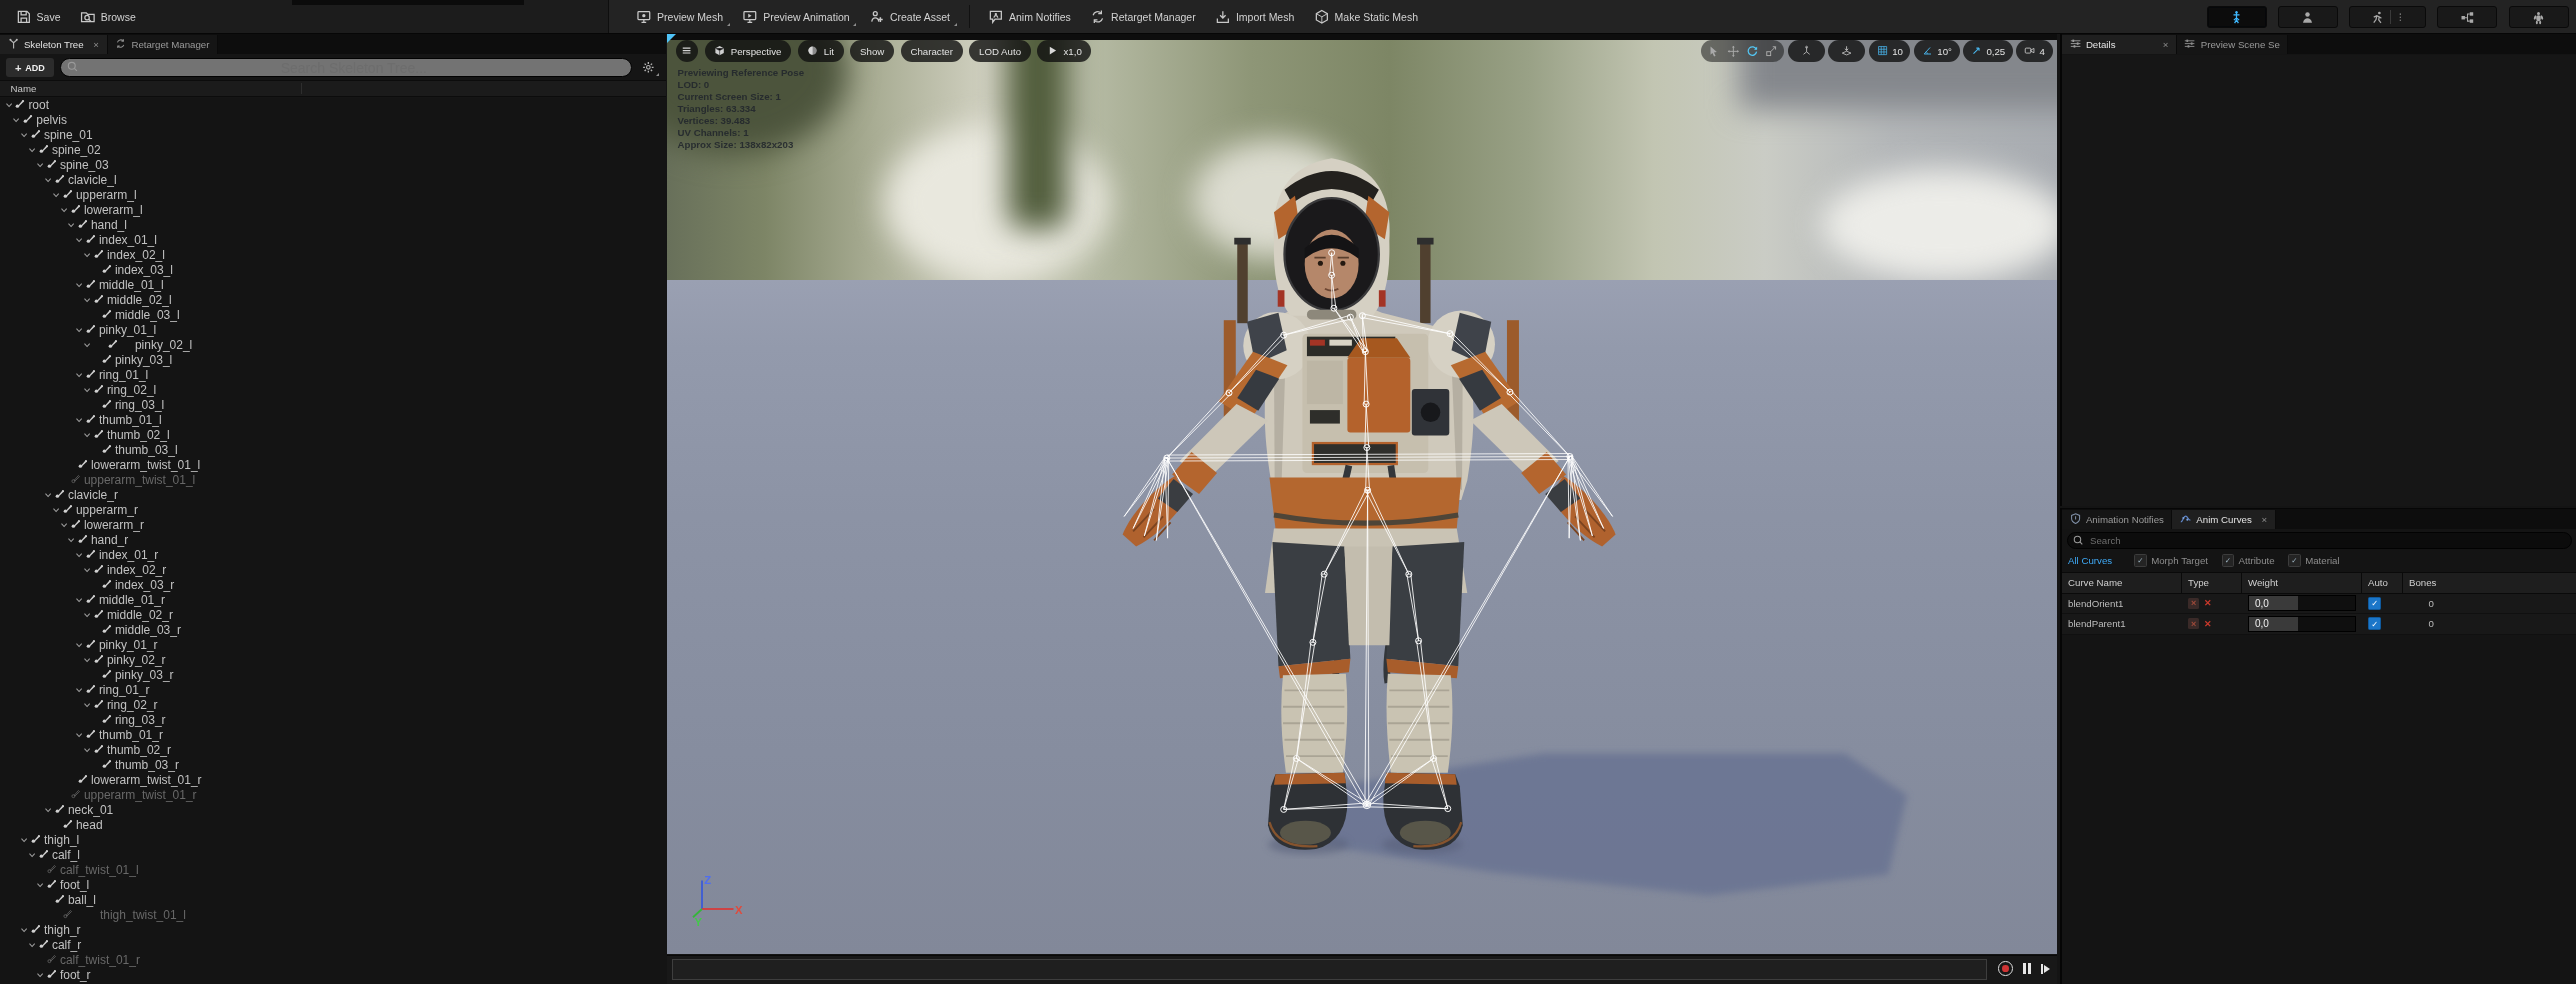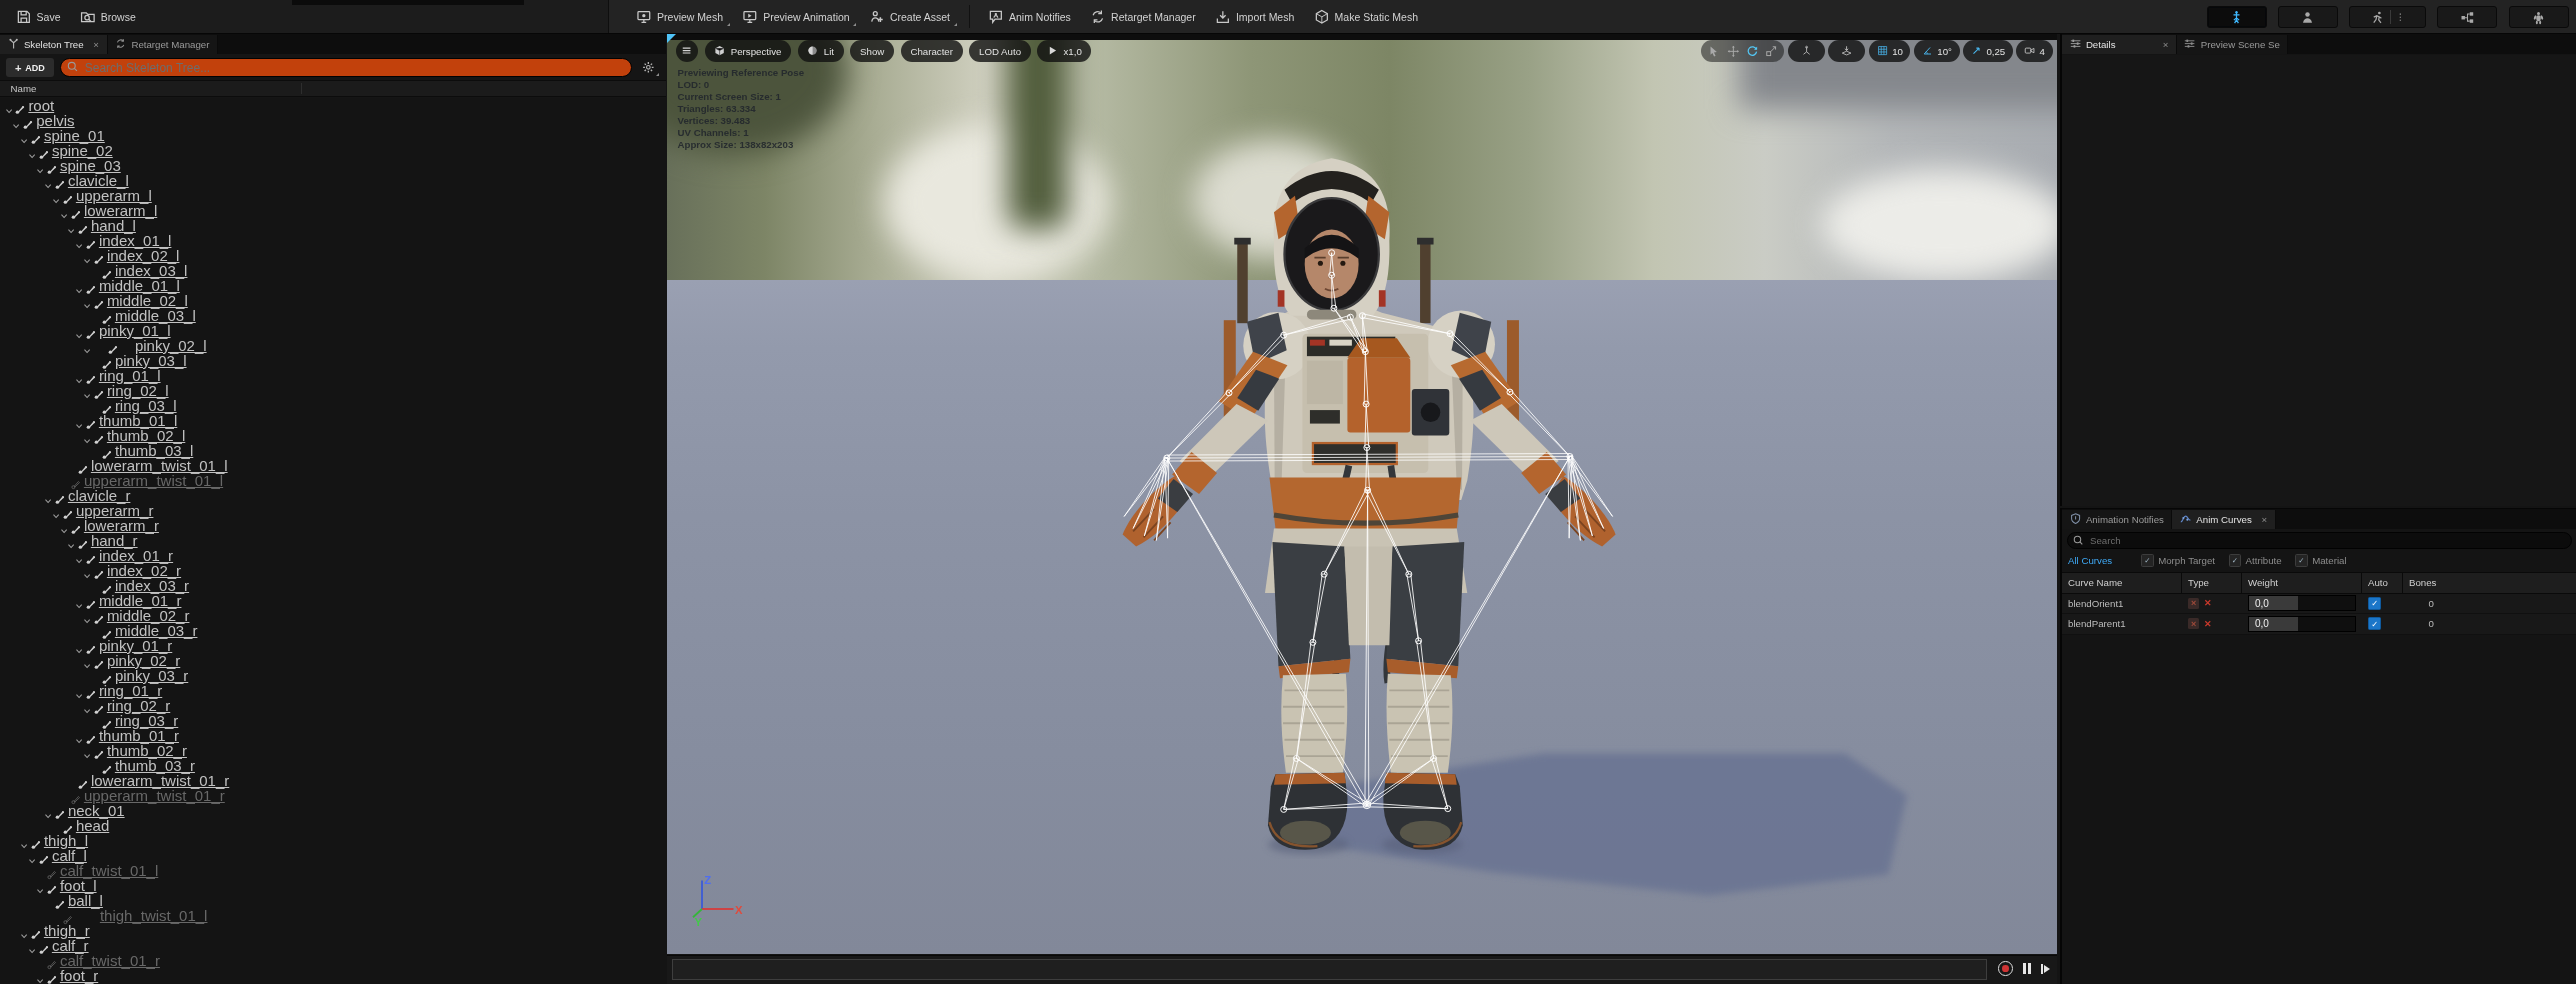--- a/index.html
+++ b/index.html
@@ -26,30 +26,30 @@
   .tabstrip{position:absolute;left:0;top:0;width:100%;height:19.5px;background:#0d0d0d;display:flex;align-items:flex-end;}
   .tab{height:19px;display:flex;align-items:center;gap:5.2px;padding:0 7.5px;font-size:9.7px;color:#9a9a9a;background:#151515;cursor:pointer;border-right:0.7px solid #0a0a0a;}
   .tab.active{background:#1f1f1f;color:#e3e3e3;}
   .tab .tabic{width:11.2px;height:11.2px;}
   .tab .tabic svg{width:100%;height:100%;}
   .tab .close{margin-left:4.5px;color:#8b8b8b;font-size:9.7px;cursor:pointer;}
   .sk-toolbar{position:absolute;left:0;top:21px;width:100%;height:25.5px;display:flex;align-items:center;padding:0 6px;box-sizing:border-box;gap:6px;background:#151515;}
   .add-btn{height:19px;padding:0 9px;background:#2c2c2c;border-radius:3px;display:flex;align-items:center;gap:3.7px;font-size:9px;font-weight:bold;color:#efefef;cursor:pointer;}
   .add-btn .plus{font-size:11.2px;font-weight:bold;color:#e8e8e8;}
   .searchbox{position:relative;flex:1;height:19px;}
-  .searchbox input{width:100%;height:100%;box-sizing:border-box;background:#c2410c;border:0.7px solid #020202;border-radius:9.7px;color:#cfcfcf;font-size:12px;padding:0 7.5px 0 24px;outline:none;font-family:"Liberation Sans",sans-serif;}
+  .searchbox input{width:100%;height:100%;box-sizing:border-box;background:#737373;border:0.7px solid #020202;border-radius:9.7px;color:#cfcfcf;font-size:14px;padding:0 7.5px 0 24px;outline:none;font-family:"Liberation Sans",sans-serif;text-align:center;}
   .searchbox input::placeholder{color:#6d6d6d;}
   .searchbox .mag{position:absolute;left:7.5px;top:3px;width:11.2px;height:11.2px;}
   .gear-btn{width:22.5px;height:19.5px;display:flex;align-items:center;justify-content:center;cursor:pointer;position:relative;}
   .gear-btn svg{width:12.7px;height:12.7px;}
   .gear-btn .caret{right:0.7px;bottom:1.5px;}
   .name-header{position:absolute;left:0;top:46px;width:100%;height:17px;background:#1b1b1b;border-top:0.7px solid #0c0c0c;border-bottom:0.7px solid #0c0c0c;font-size:9.7px;color:#c9c9c9;display:flex;align-items:center;padding-left:10.5px;box-sizing:border-box;}
   .name-header .colsplit{position:absolute;left:301px;top:2.2px;bottom:2.2px;width:0.7px;background:#2e2e2e;}
   .tree-body{position:absolute;left:0;top:64px;width:100%;height:886px;overflow:hidden;background:#141414;}
-  .trow{height:15px;display:flex;align-items:center;font-size:15px;color:#c2c2c2;white-space:nowrap;cursor:pointer;text-decoration:underline;}
+  .trow{height:15px;display:flex;font-size:12px;color:#c2c2c2;white-space:nowrap;cursor:pointer;}
   .trow.dim{color:#686868;}
   .chev{width:9px;height:9px;flex:0 0 9px;display:inline-block;}
   .chev svg{width:8.2px;height:8.2px;}
   .bicon{width:9.7px;height:9.7px;flex:0 0 9.7px;margin:0 3.7px 0 1.5px;color:#d0d0d0;}
   .trow.dim .bicon{color:#6a6a6a;}
   .bicon svg{width:100%;height:100%;}
   
   .viewport{position:absolute;left:667px;top:34px;width:1390px;height:920px;overflow:hidden;background:#8c92a4;cursor:crosshair;}
   .backdrop{position:absolute;left:0;top:0;width:100%;height:246px;overflow:hidden;
     background:linear-gradient(90deg,#68705a 0%,#7d8566 7%,#a9ad94 15%,#d0d0c0 23%,#b4b9a2 31%,#8e9677 42%,#7d8665 52%,#99a186 62%,#c2c5b2 71%,#caccc5 79%,#b4b7b9 88%,#a8acb1 100%);}
@@ -81,21 +81,21 @@
   .step-btn i{display:block;width:2.2px;height:9.7px;background:#e6e6e6;}
   .step-btn b{display:block;width:0;height:0;border-left:6.7px solid #e6e6e6;border-top:4.9px solid transparent;border-bottom:4.9px solid transparent;}
   
   .right-panel{position:absolute;left:2060px;top:34px;width:516px;height:472px;background:#141414;border-left:2.2px solid #050505;}
   .rp-body{position:absolute;left:0;top:21px;right:0;bottom:0;background:#161616;}
   .curves-panel{position:absolute;left:2060px;top:508px;width:516px;height:477px;background:#141414;border-left:2.2px solid #050505;border-top:1.5px solid #060606;}
   .cp-search{position:absolute;left:4.5px;top:22.5px;width:505px;height:17px;}
   .cp-search input{width:100%;height:100%;box-sizing:border-box;background:#0c0c0c;border:0.7px solid #020202;border-radius:9px;color:#cfcfcf;font-size:9.7px;padding:0 7.5px 0 22.5px;outline:none;font-family:"Liberation Sans",sans-serif;}
   .cp-search input::placeholder{color:#6d6d6d;}
   .cp-search .mag{position:absolute;left:6.7px;top:3px;width:10.5px;height:10.5px;}
-  .cp-filters{position:absolute;left:6px;top:43px;height:16.5px;display:flex;align-items:center;gap:29px;font-size:9.7px;}
+  .cp-filters{position:absolute;left:6px;top:43px;height:16.5px;display:flex;align-items:center;gap:22px;font-size:9.7px;}
   .filter-all{color:#3fa9f5;cursor:pointer;}
   .filter-item{display:flex;align-items:center;gap:4.5px;color:#8d8d8d;cursor:pointer;}
   .cb{width:10.5px;height:10.5px;background:#242424;border:0.7px solid #3c3c3c;border-radius:1.5px;display:flex;align-items:center;justify-content:center;font-size:7.5px;color:#9fb6c4;}
   .cp-table{position:absolute;left:0;top:63px;width:100%;}
   .cp-head{display:flex;height:19.5px;background:#1e1e1e;border-top:0.7px solid #0a0a0a;border-bottom:0.7px solid #0a0a0a;font-size:9.7px;color:#d0d0d0;align-items:center;}
   .cp-head .cell{border-right:0.7px solid #0a0a0a;height:100%;display:flex;align-items:center;padding-left:6px;box-sizing:border-box;}
   .cp-row{display:flex;height:19.5px;background:#181818;border-bottom:0.7px solid #101010;font-size:9.7px;color:#bdbdbd;align-items:center;cursor:pointer;}
   .cp-row .cell{height:100%;display:flex;align-items:center;padding-left:6px;box-sizing:border-box;}
   .c-name{width:120px;}.c-type{width:60px;gap:3px;}.c-weight{width:120px;}.c-auto{width:41px;}.c-bones{flex:1;}
   .xicon{width:11.2px;height:11.2px;border-radius:1.5px;display:flex;align-items:center;justify-content:center;font-weight:bold;font-size:9px;}

